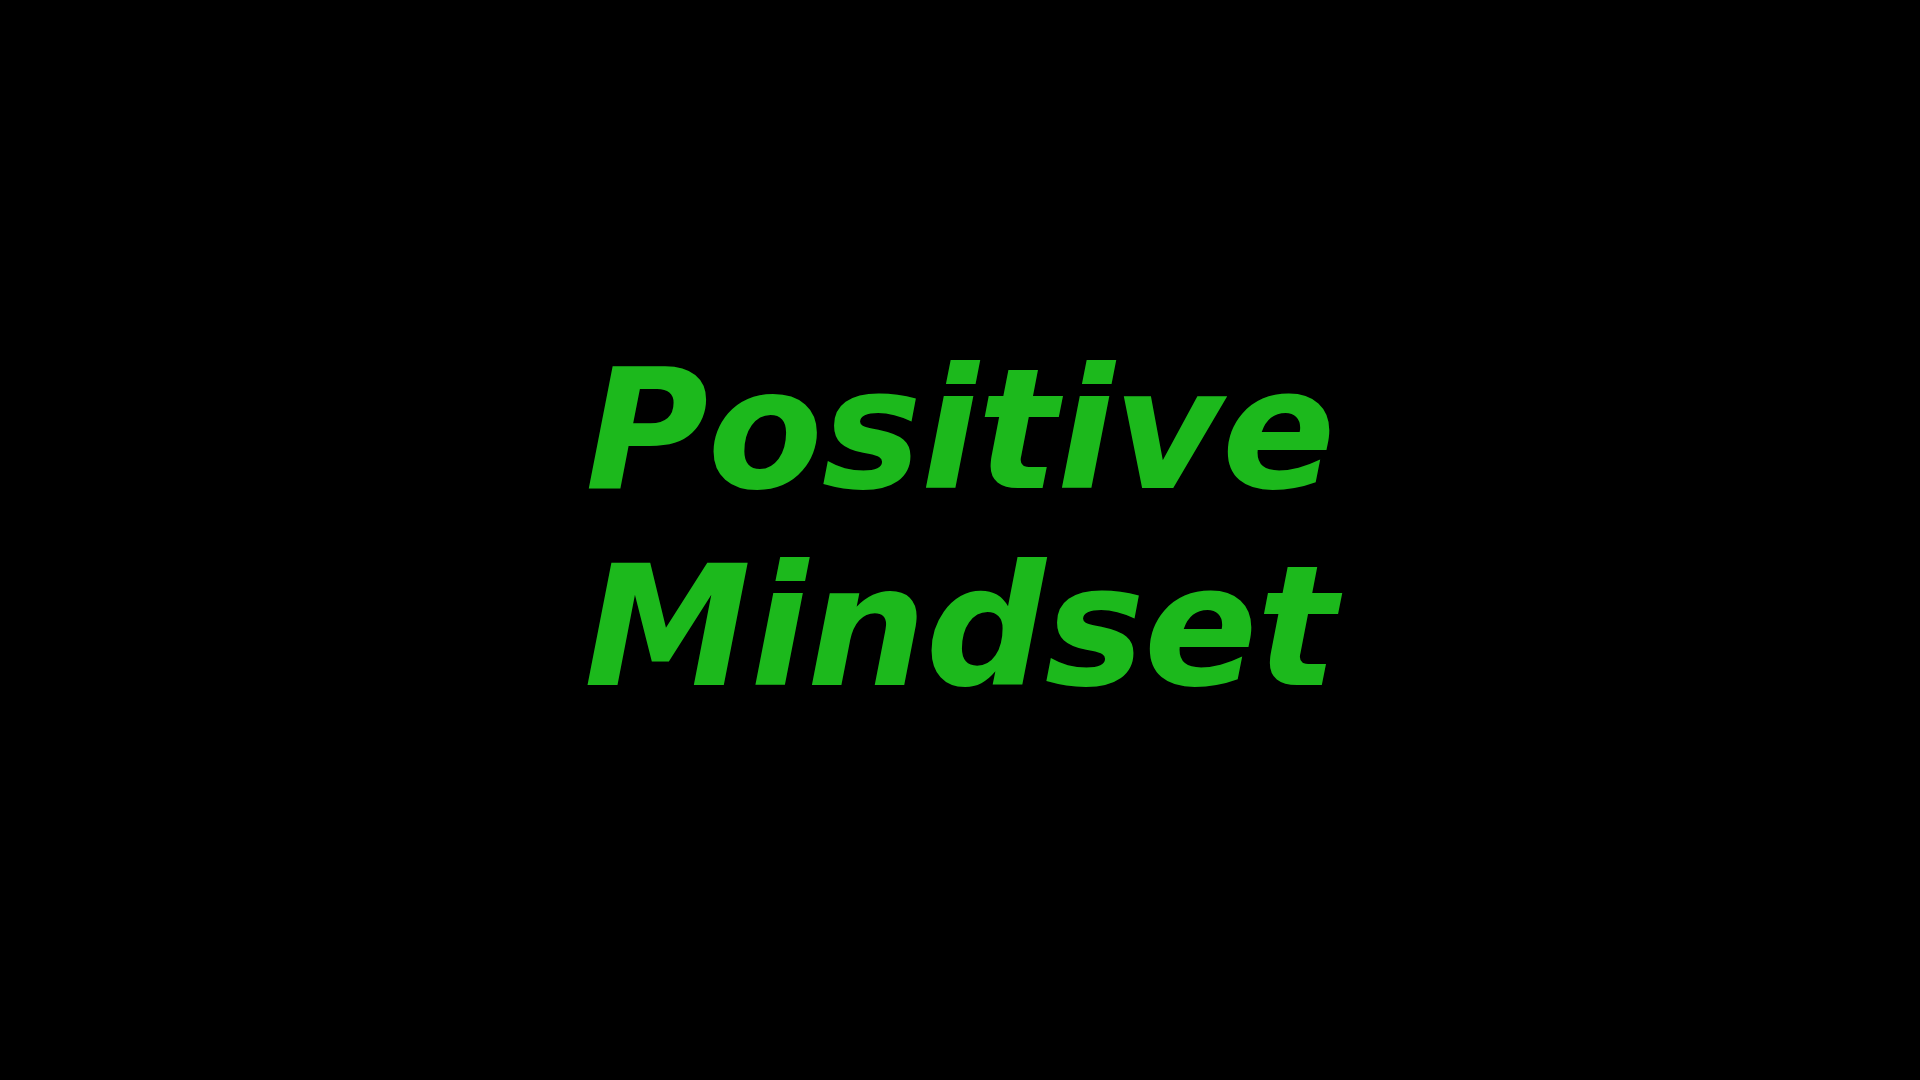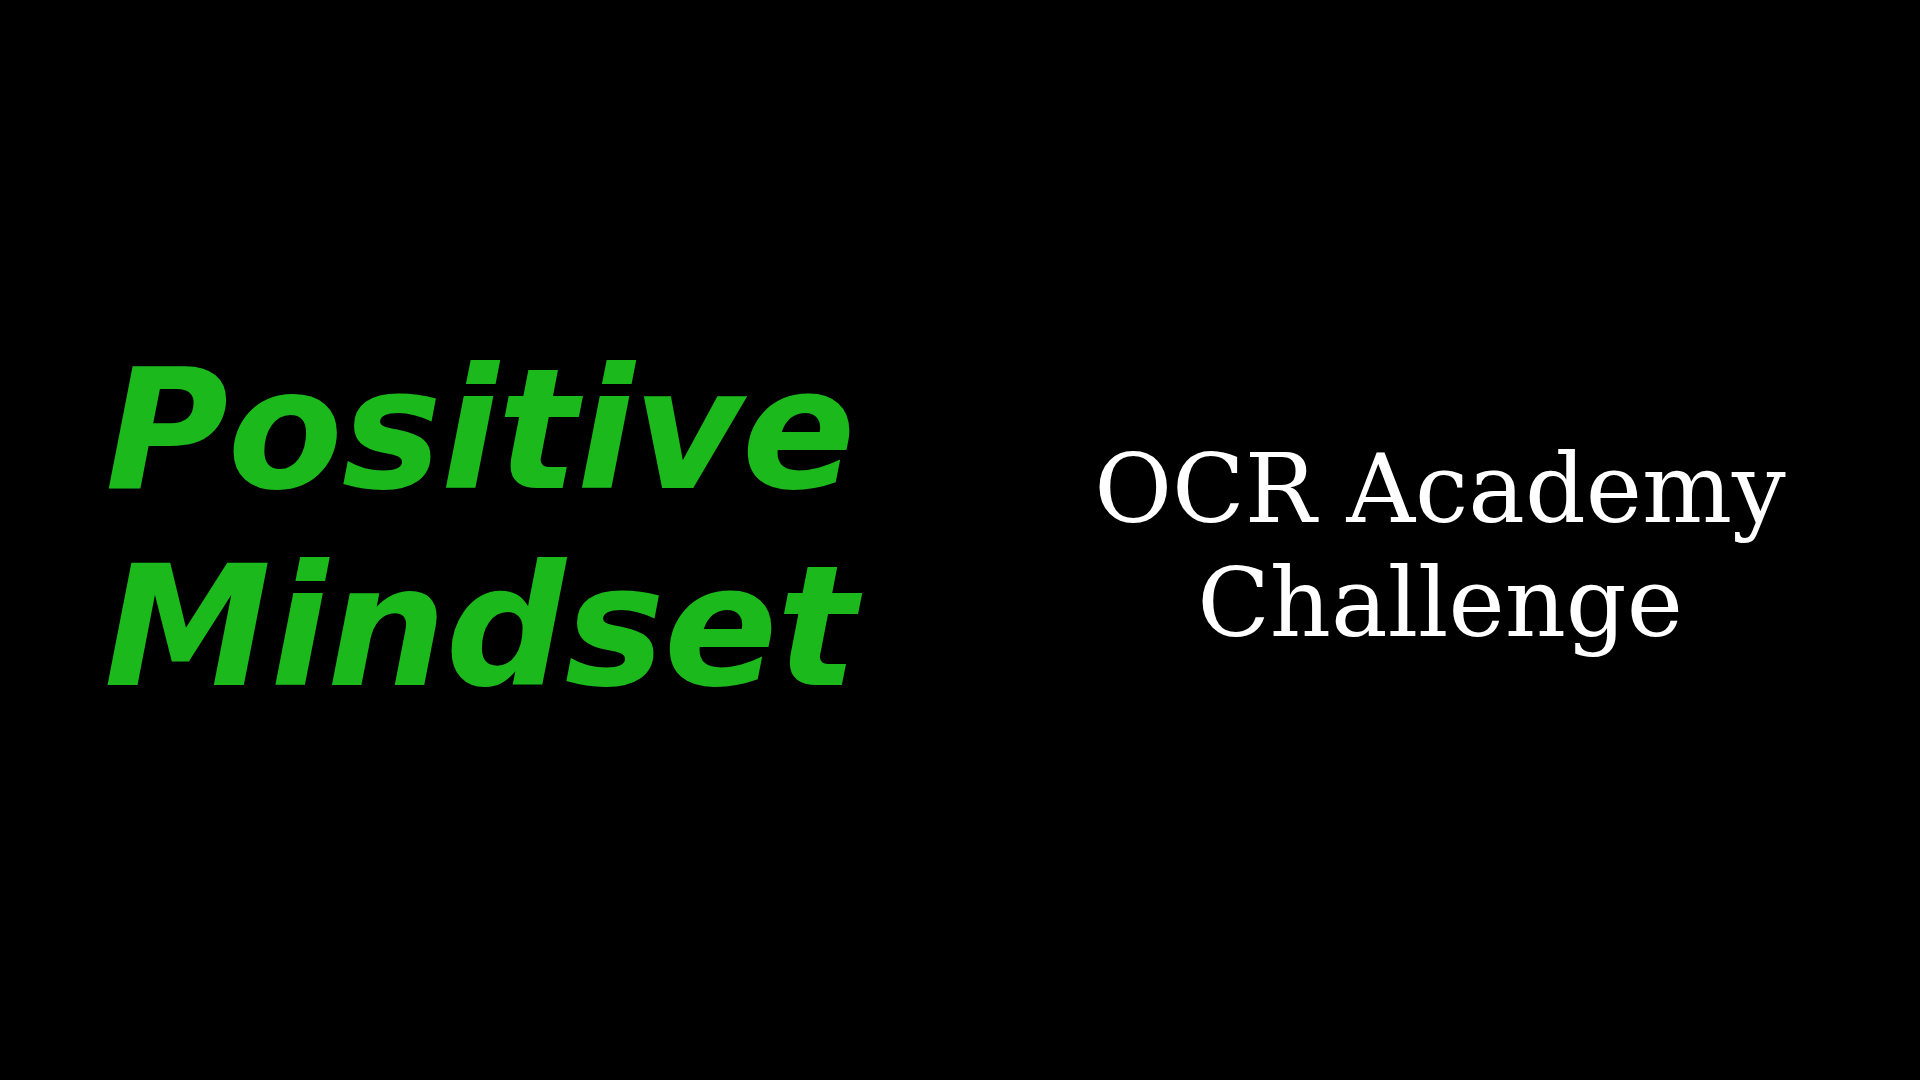--- a/index.html
+++ b/index.html
@@ -24,21 +24,21 @@
     display: flex;
     flex-direction: column;
     align-items: center;
     justify-content: center;
     box-sizing: border-box;
   }
 
   #content-block {
     width: 100%;
     display: flex;
-    flex-direction: row;
+    flex-direction: column;
     align-items: center;
     justify-content: center;
     
     transform: translateY(-28px);
     margin-top: 34px;
   }
 
   .title {
     display: block;
     width: 1500px;
@@ -79,17 +79,16 @@
 <body>
 
 <div id="slide" style="background: rgb(0, 0, 0);">
 
   <div id="content-block">
 
     <h1 class="title" style="color: rgb(28, 185, 28);">
       <span class="title-line">Positive Mindset</span>
     </h1>
 
-    <h2 class="subtitle" style="color: rgb(255, 255, 255);">OCR Academy Challenge</h2>
 
   </div>
 
 </div>
 
 </body></html>

